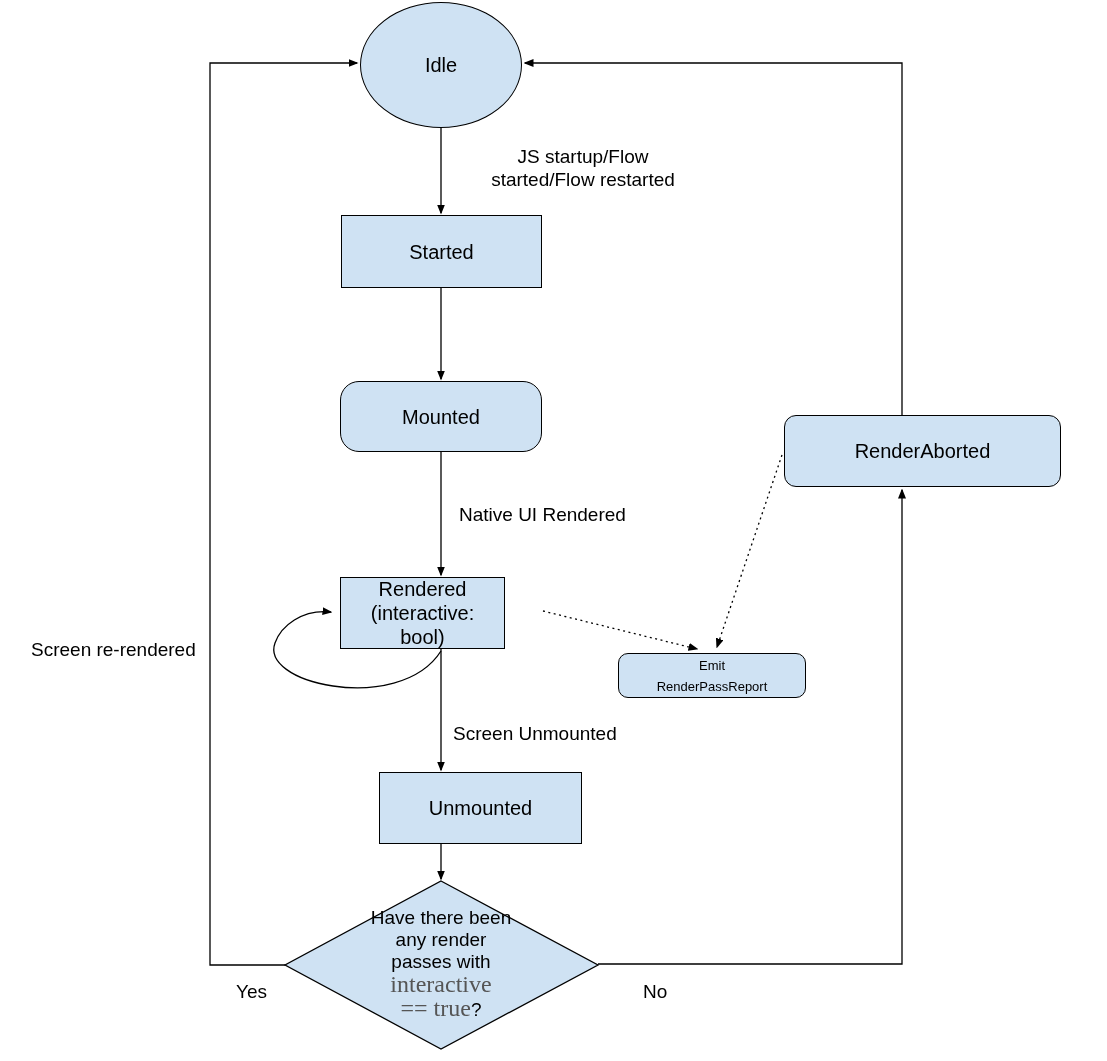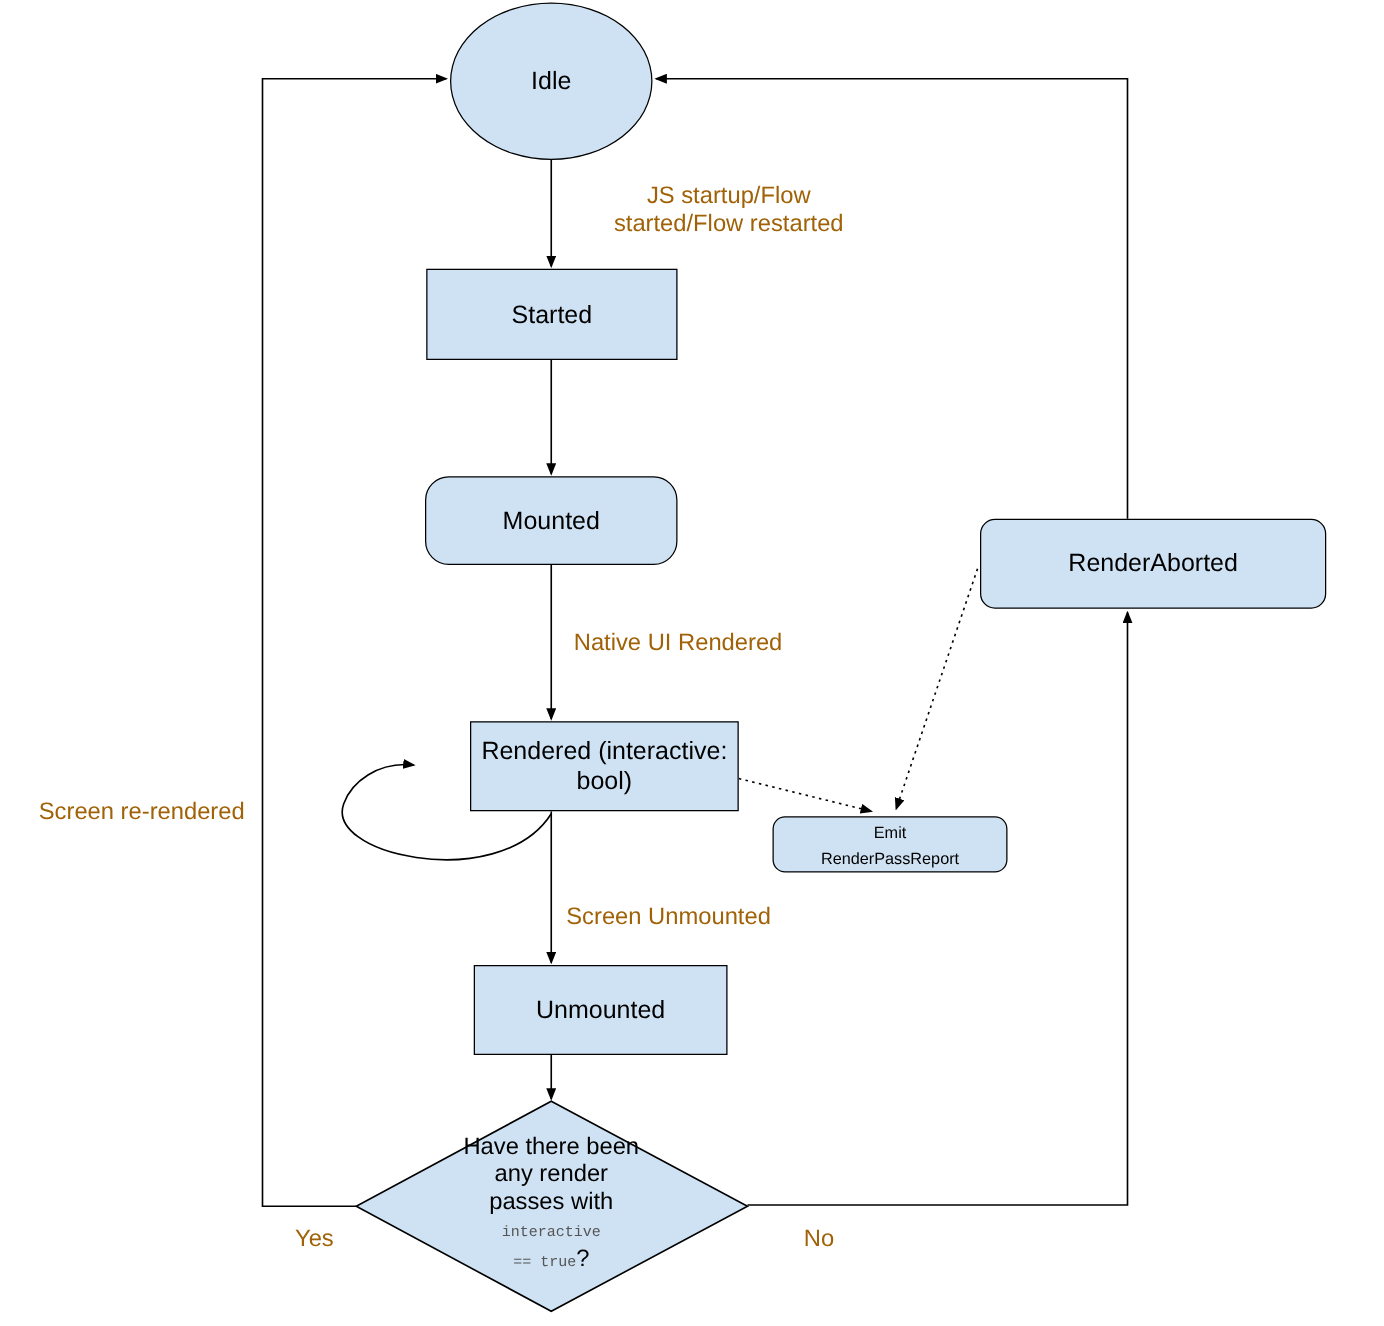--- a/index.html
+++ b/index.html
@@ -24,34 +24,34 @@
     font-size:20px;line-height:24px;
     white-space:pre-line;
   }
   .node.ellipse{border-radius:50%;}
   .node.rounded{border-radius:10px;font-size:13px;line-height:21px;}
 
   .edge-label{
     position:absolute;
     font-size:19px;line-height:23px;
     white-space:pre-line;
-    color:#a16207;
+    color:#000000;
   }
   .edge-label.centered{transform:translateX(-50%);text-align:center;}
 
   .diamond-label{
     position:absolute;
     left:341px;top:907px;width:200px;
     text-align:center;
     font-size:19px;line-height:22px;
   }
   .diamond-label .q{white-space:pre-line;}
   .mono{
-    font-family:Liberation Mono, monospace;
-    font-size:12px;
+    font-family:Liberation Serif, serif;
+    font-size:24px;
     color:var(--code-text,#555555);
     white-space:pre-line;
   }
   .q-suffix{font-size:19px;color:#000;}
 </style>
 </head>
 <body>
 
 <div id="stage">
 
@@ -88,21 +88,21 @@
   </div>
 
   <div class="node" style="left:341px;top:215px;width:201px;height:73px;">
     <span>Started</span>
   </div>
 
   <div class="node" style="left:340px;top:381px;width:202px;height:71px;border-radius:19px;">
     <span>Mounted</span>
   </div>
 
-  <div class="node" style="left:340px;top:577px;width:215px;height:72px;margin-left:36px;">
+  <div class="node" style="left:340px;top:577px;width:165px;height:72px;">
     <span>Rendered (interactive:
 bool)</span>
   </div>
 
   <div class="node" style="left:784px;top:415px;width:277px;height:72px;border-radius:12px;">
     <span>RenderAborted</span>
   </div>
 
   <div class="node rounded" style="left:618px;top:653px;width:188px;height:45px;">
     <span>Emit

